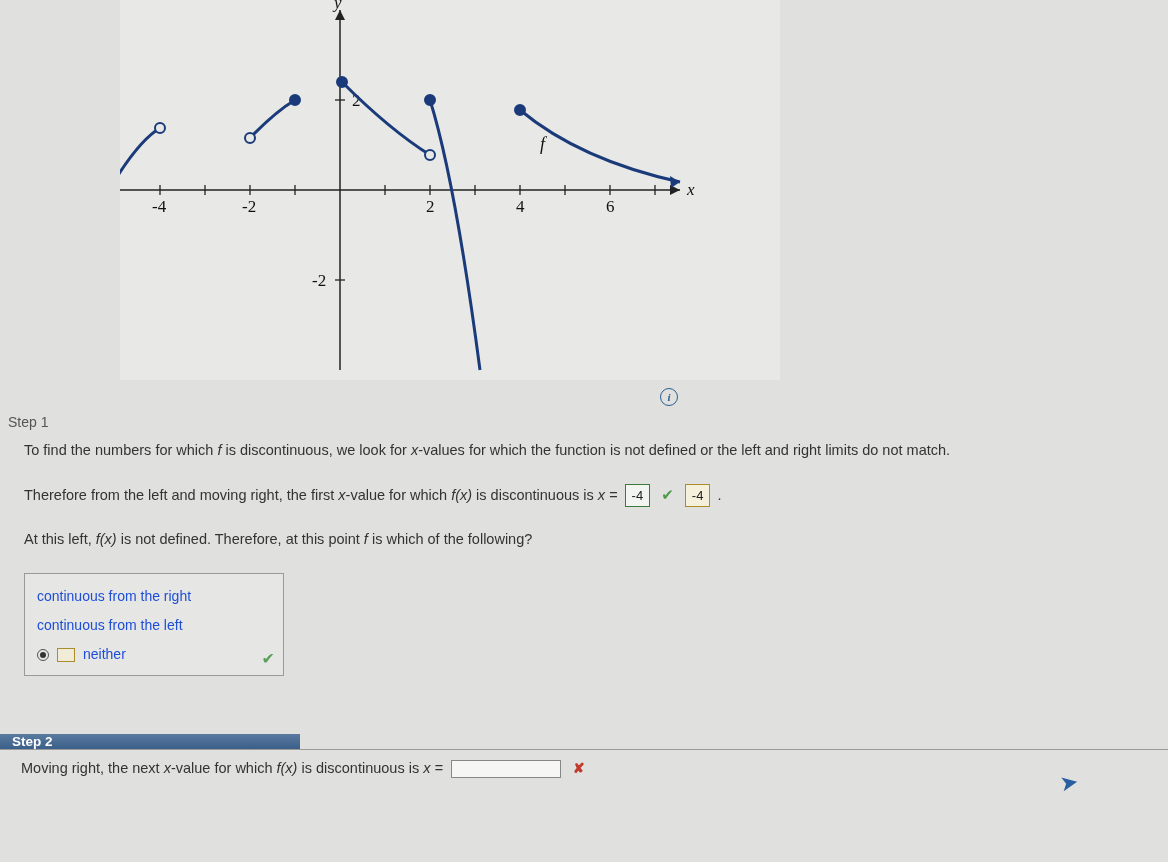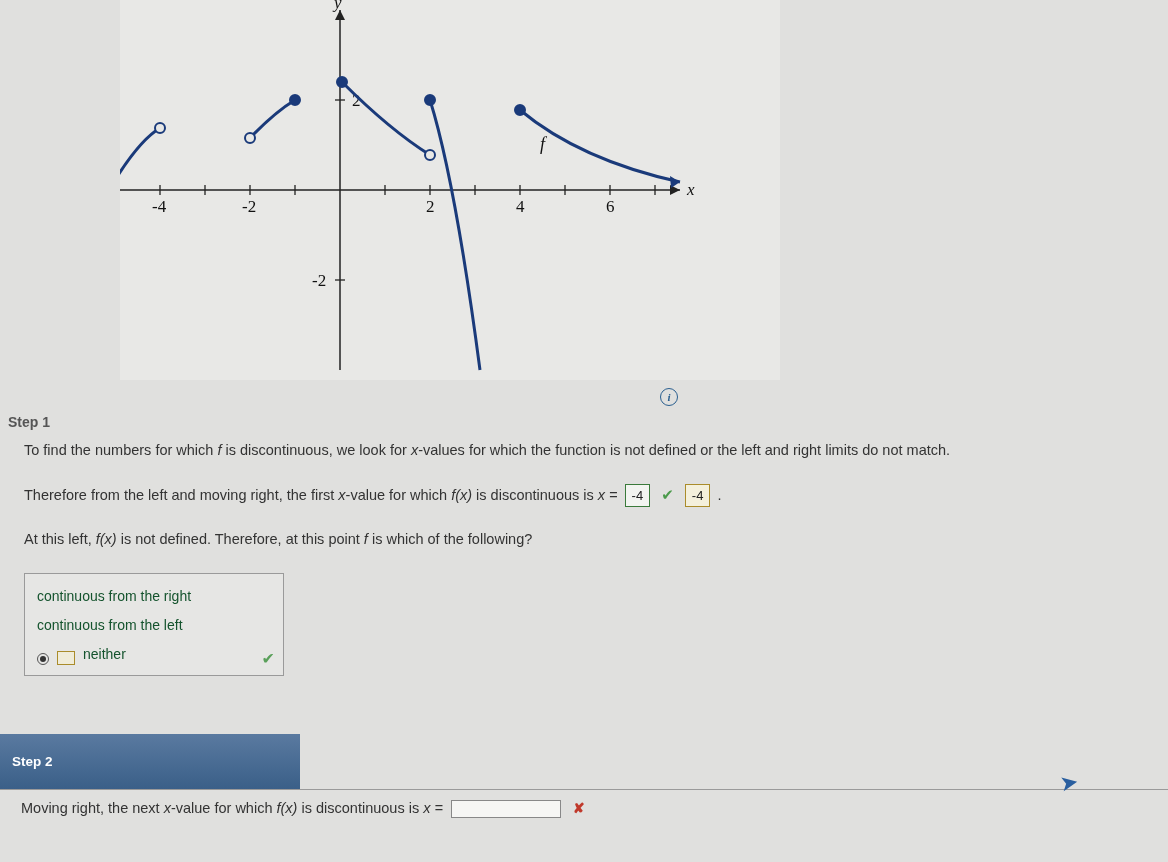--- a/index.html
+++ b/index.html
@@ -22,51 +22,51 @@
     background: #e8e8e6;
   }
   .graph-svg { position:absolute; top:0; left:0; }
   .info-icon {
     position:absolute; top:388px; left:660px;
     width:18px; height:18px; border:1.5px solid #2a5f8f; border-radius:50%;
     display:flex; align-items:center; justify-content:center;
     font-size:11px; font-style:italic; font-weight:bold; color:#2a5f8f; font-family:serif;
   }
   .step-label {
-    font-weight:bold; color:#555; font-size:14px; margin:34px 0 8px 8px;
+    font-weight:normal; color:#555; font-size:14px; margin:34px 0 8px 8px;
   }
   .content-block { padding: 0 22px 0 24px; font-size:14.5px; color:#333; line-height:1.5; }
   .content-block p { margin: 10px 0 22px 0; }
   .fx { font-style: italic; }
   .answer-box {
     display:inline-block; border:1.5px solid #3a7a3a; background:#f2f4f0;
     padding:1px 6px; font-size:13px; color:#222; margin:0 3px;
   }
   .answer-box.gold { border-color:#aa8c2a; background:#f4f0dc; }
   .check { color:#4a9a4a; font-size:15px; margin:0 4px; }
   .cross { color:#c0392b; font-size:14px; font-weight:bold; margin:0 4px; }
   .options-box {
     border:1px solid #9a9a9a; background:#e6e6e4;
     width:260px; padding:8px 12px 6px 12px; margin-top:6px; position:relative;
   }
-  .option-row { display:flex; align-items:flex-end; gap:8px; padding:4px 0; color:#14532d; font-size:14px; }
+  .option-row { display:flex; align-items:center; gap:8px; padding:4px 0; color:#1d4ed8; font-size:14px; }
   .radio {
     width:12px; height:12px; border:1.5px solid #555; border-radius:50%;
     display:inline-flex; align-items:center; justify-content:center; flex:0 0 auto;
   }
   .radio.on::after { content:""; width:6px; height:6px; background:#333; border-radius:50%; display:block; }
   .flag-box {
     display:inline-block; width:18px; height:14px; border:1px solid #aa8c2a;
     background:#f0ecd8; position:relative; flex:0 0 auto;
   }
   .options-check { position:absolute; bottom:4px; right:8px; color:#5aa05a; font-size:16px; }
   .step2-bar {
     background: linear-gradient(#5a7aa0,#3a5f88);
     color:#fff; font-weight:bold; font-size:13.5px;
-    padding:20px 12px; width:300px; margin-top:58px;
+    padding:0 12px; width:300px; margin-top:58px;
   }
   .step2-content {
     border-top:1px solid #9a9a9a; padding:10px 21px; font-size:14.5px; color:#333;
   }
   .input-blank {
     display:inline-block; width:110px; height:18px; border:1px solid #888;
     background:#f6f6f4; vertical-align:middle; margin:0 4px;
   }
   .cursor-icon {
     position:absolute; top:770px; left:1060px; font-size:22px; color:#2a5f9f;

